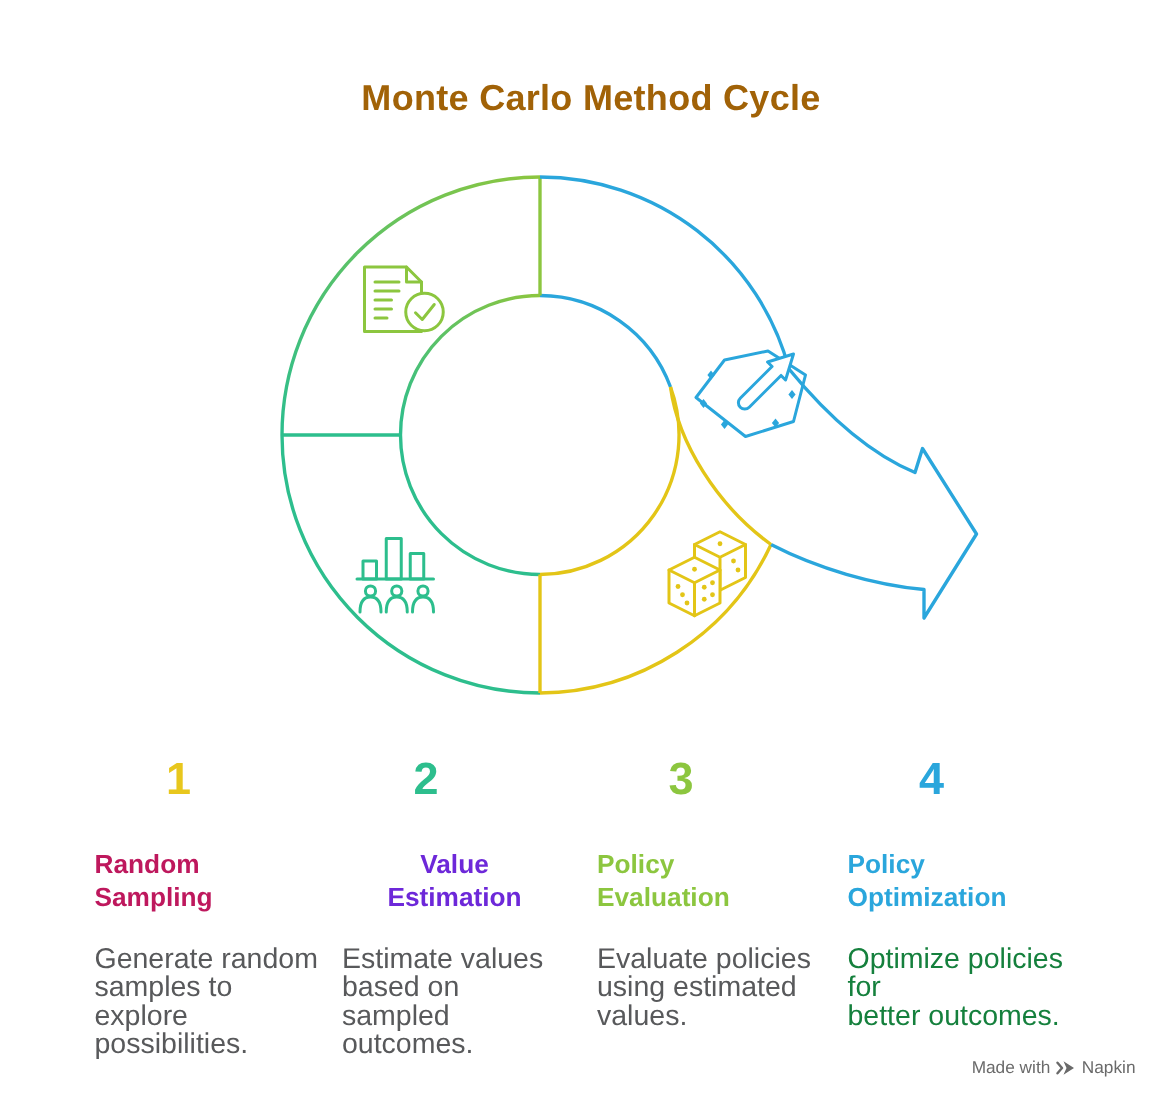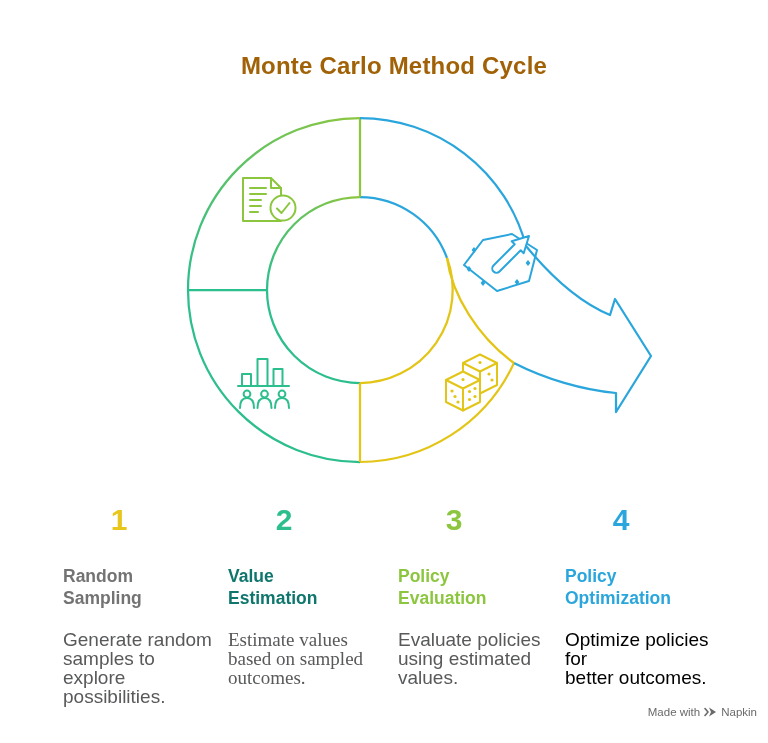--- a/index.html
+++ b/index.html
@@ -111,50 +111,50 @@
       <circle cx="469.5" cy="391.5" r="1.6"></circle>
       <circle cx="475" cy="388.5" r="1.6"></circle>
       <circle cx="469.5" cy="399.5" r="1.6"></circle>
       <circle cx="475" cy="396.5" r="1.6"></circle>
     </g>
   </g>
 </svg>
 
 <div class="step" style="left:63px;width:150px;">
   <div class="step-number" style="color: rgb(232, 199, 29);">1</div>
-  <div class="step-title" style="color: #737373;">Random
+  <div class="step-title" style="color: #be185d;">Random
 Sampling</div>
   <div class="step-desc" style="color: rgb(88, 89, 91);">Generate random
 samples to explore
 possibilities.</div>
 </div>
 
 <div class="step" style="left:228px;width:150px;">
   <div class="step-number" style="color: rgb(45, 190, 141);">2</div>
-  <div class="step-title" style="color: #0f766e;">Value
+  <div class="step-title" style="color: #6d28d9; text-align: center;">Value
 Estimation</div>
-  <div class="step-desc" style="color: rgb(88, 89, 91); font-family: Liberation Serif, serif;">Estimate values
+  <div class="step-desc" style="color: rgb(88, 89, 91);">Estimate values
 based on sampled
 outcomes.</div>
 </div>
 
 <div class="step" style="left:398px;width:150px;">
   <div class="step-number" style="color: rgb(140, 198, 63);">3</div>
   <div class="step-title" style="color: rgb(140, 198, 63);">Policy
 Evaluation</div>
   <div class="step-desc" style="color: rgb(88, 89, 91);">Evaluate policies
 using estimated
 values.</div>
 </div>
 
 <div class="step" style="left:565px;width:160px;">
   <div class="step-number" style="color: rgb(42, 166, 220);">4</div>
   <div class="step-title" style="color: rgb(42, 166, 220);">Policy
 Optimization</div>
-  <div class="step-desc" style="color: #000000;">Optimize policies for
+  <div class="step-desc" style="color: #15803d;">Optimize policies for
 better outcomes.</div>
 </div>
 
 <div class="watermark" style="color: rgb(106, 106, 106);">
   <span>Made with</span>
   <svg width="13" height="12" viewBox="0 0 13 12">
     <path d="M 1 2.5 L 4 6 L 1 9.5" stroke="#6a6a6a" stroke-width="1.6" fill="none" stroke-linecap="round" stroke-linejoin="round"></path>
     <path d="M 5 1.5 L 12 6 L 5 10.5 L 7 6 Z" fill="#6a6a6a"></path>
   </svg>
   <span class="brand">Napkin</span>

